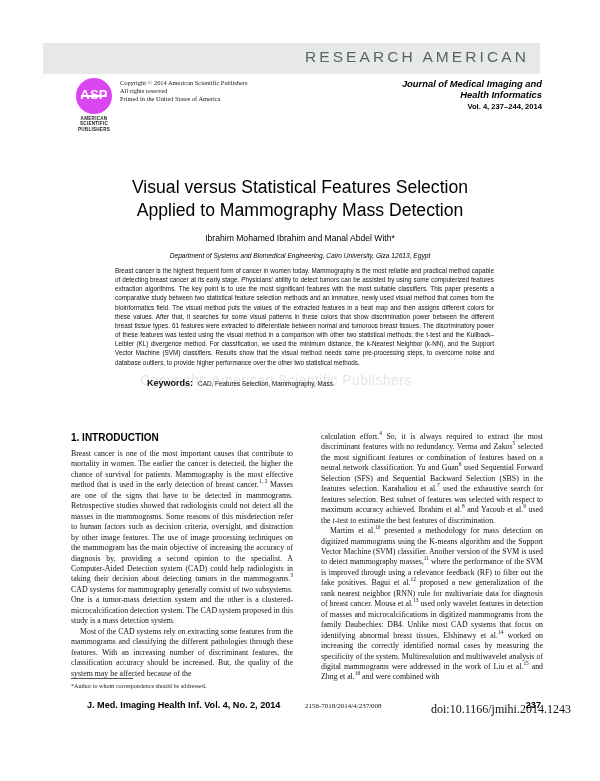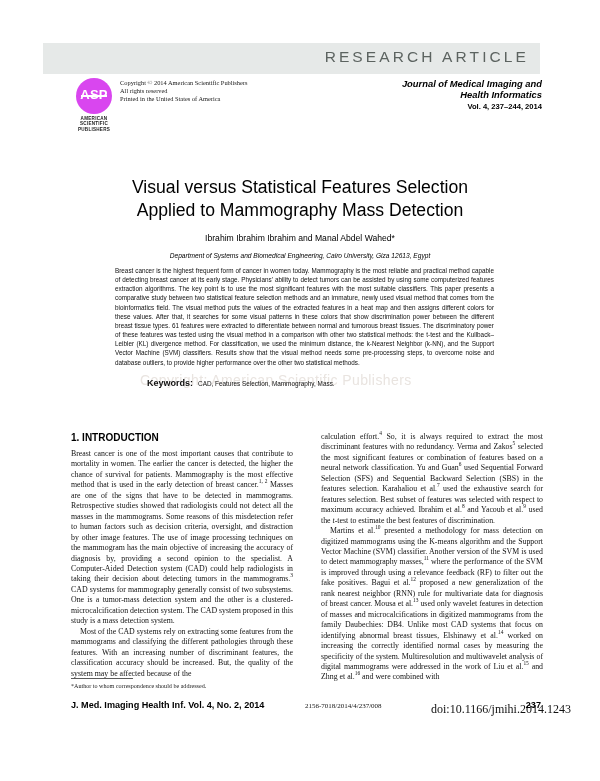--- a/index.html
+++ b/index.html
@@ -255,21 +255,21 @@
   
   .footer {
     position: absolute;
     left: 71px;
     top: 700px;
     width: 470px;
     height: 18px;
   }
   .footer-left {
     position: absolute;
-    left: 0;
+    left: 16px;
     top: 0;
     font-family: "Liberation Sans", sans-serif;
     font-weight: bold;
     font-size: 9.1px;
     color: #000;
     white-space: nowrap;
   }
   .footer-issn {
     position: absolute;
     left: 234px;
@@ -297,21 +297,21 @@
     font-size: 9.1px;
     color: #000;
   }
 </style>
 </head>
 <body>
 
 <div class="page">
 
   <div class="banner">
-    <div class="banner-text">RESEARCH ARTICLE</div>
+    <div class="banner-text">RESEARCH AMERICAN</div>
   </div>
 
   <div class="imprint">
     <div class="logo-block">
       <div class="logo-circle">
         <div class="bar"></div>
         <div class="asp">ASP</div>
       </div>
       <div class="logo-caption">
         <div>AMERICAN</div>
@@ -331,21 +331,21 @@
       <div>Health Informatics</div>
       <div class="vol">Vol. 4, 237–244, 2014</div>
     </div>
   </div>
 
   <div class="title-block">
     <h1 class="paper-title">
       <span>Visual versus Statistical Features Selection</span><br>
       <span>Applied to Mammography Mass Detection</span>
     </h1>
-    <div class="authors">Ibrahim Ibrahim Ibrahim and Manal Abdel Wahed*</div>
+    <div class="authors">Ibrahim Mohamed Ibrahim and Manal Abdel With*</div>
     <div class="affiliation">Department of Systems and Biomedical Engineering, Cairo University, Giza 12613, Egypt</div>
   </div>
 
   <div class="watermark">Copyright: American Scientific Publishers</div>
 
   <div class="abstract-block">
     <p class="abstract-text">Breast cancer is the highest frequent form of cancer in women today. Mammography is the most reliable and practical method capable of detecting breast cancer at its early stage. Physicians' ability to detect tumors can be assisted by using some computerized features extraction algorithms. The key point is to use the most significant features with the most suitable classifiers. This paper presents a comparative study between two statistical feature selection methods and an immature, newly used visual method that comes from the bioinformatics field. The visual method puts the values of the extracted features in a heat map and then assigns different colors for these values. After that, it searches for some visual patterns in these colors that show discrimination power between the different breast tissue types. 61 features were extracted to differentiate between normal and tumorous breast tissues. The discriminatory power of these features was tested using the visual method in a comparison with other two statistical methods: the t-test and the Kullback–Leibler (KL) divergence method. For classification, we used the minimum distance, the k-Nearest Neighbor (k-NN), and the Support Vector Machine (SVM) classifiers. Results show that the visual method needs some pre-processing steps, to overcome noise and database outliers, to provide higher performance over the other two statistical methods.</p>
     <div class="keywords">
       <span class="kw-label">Keywords:</span><span>CAD, Features Selection, Mammography, Mass.</span>
     </div>

